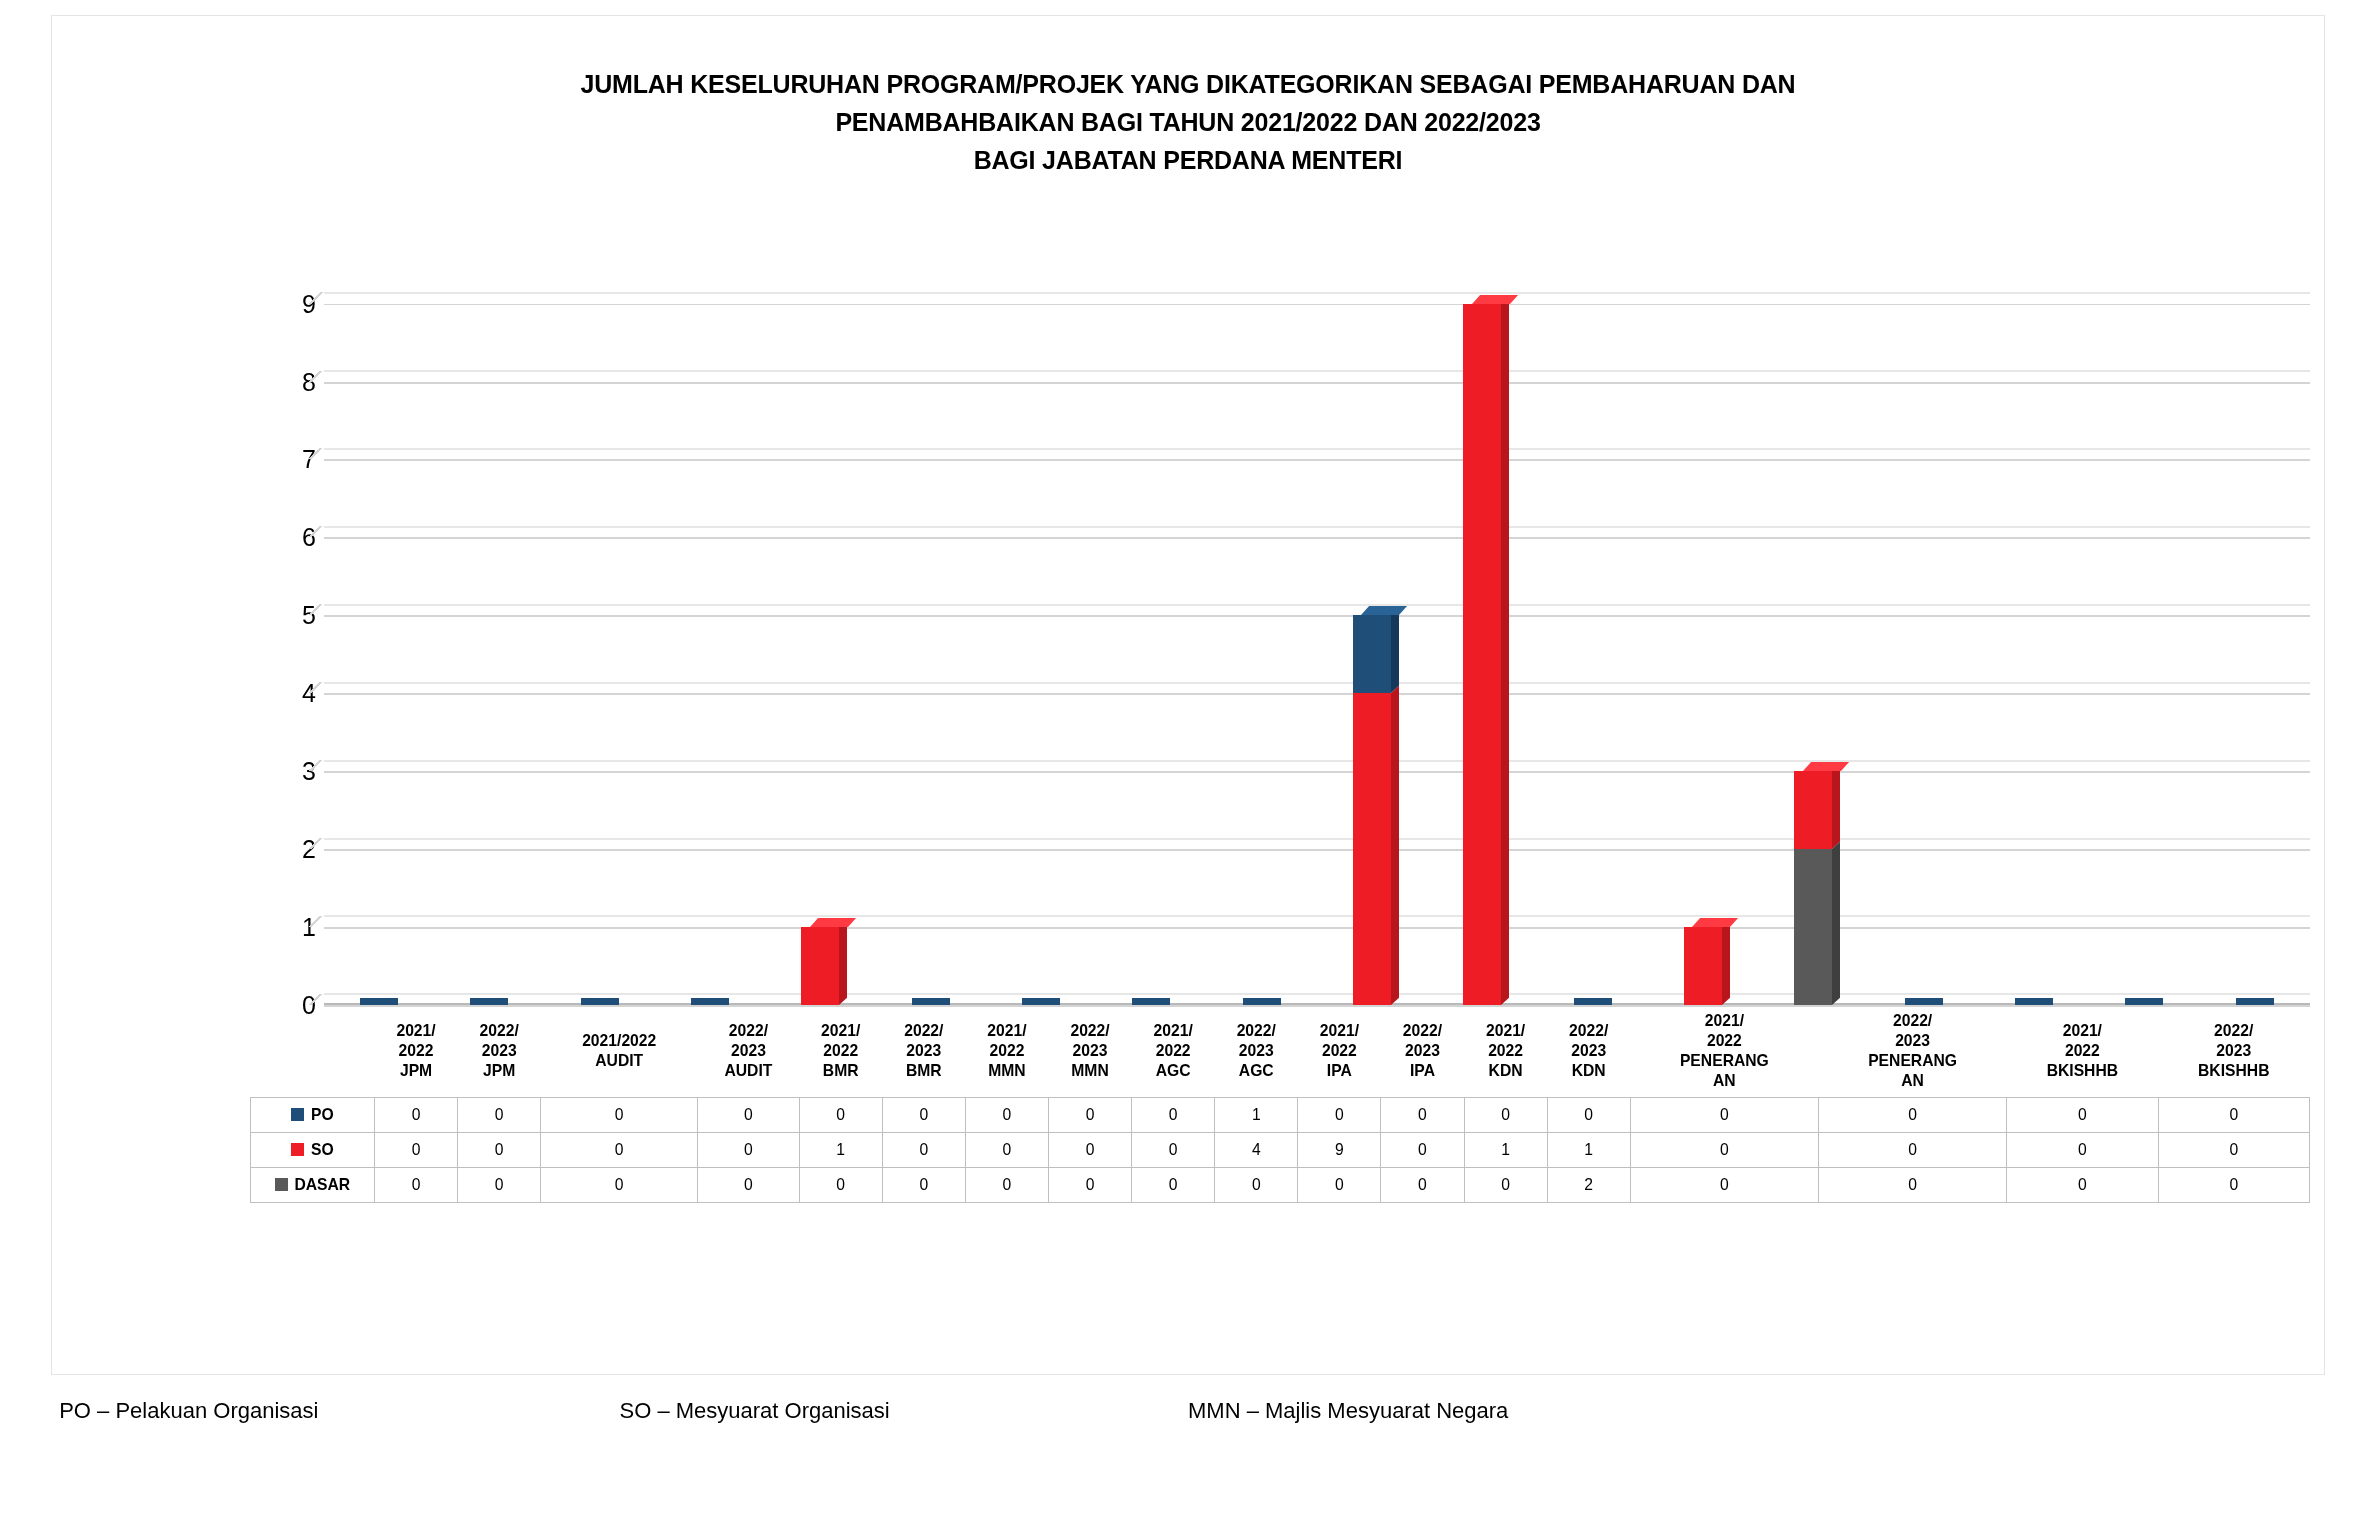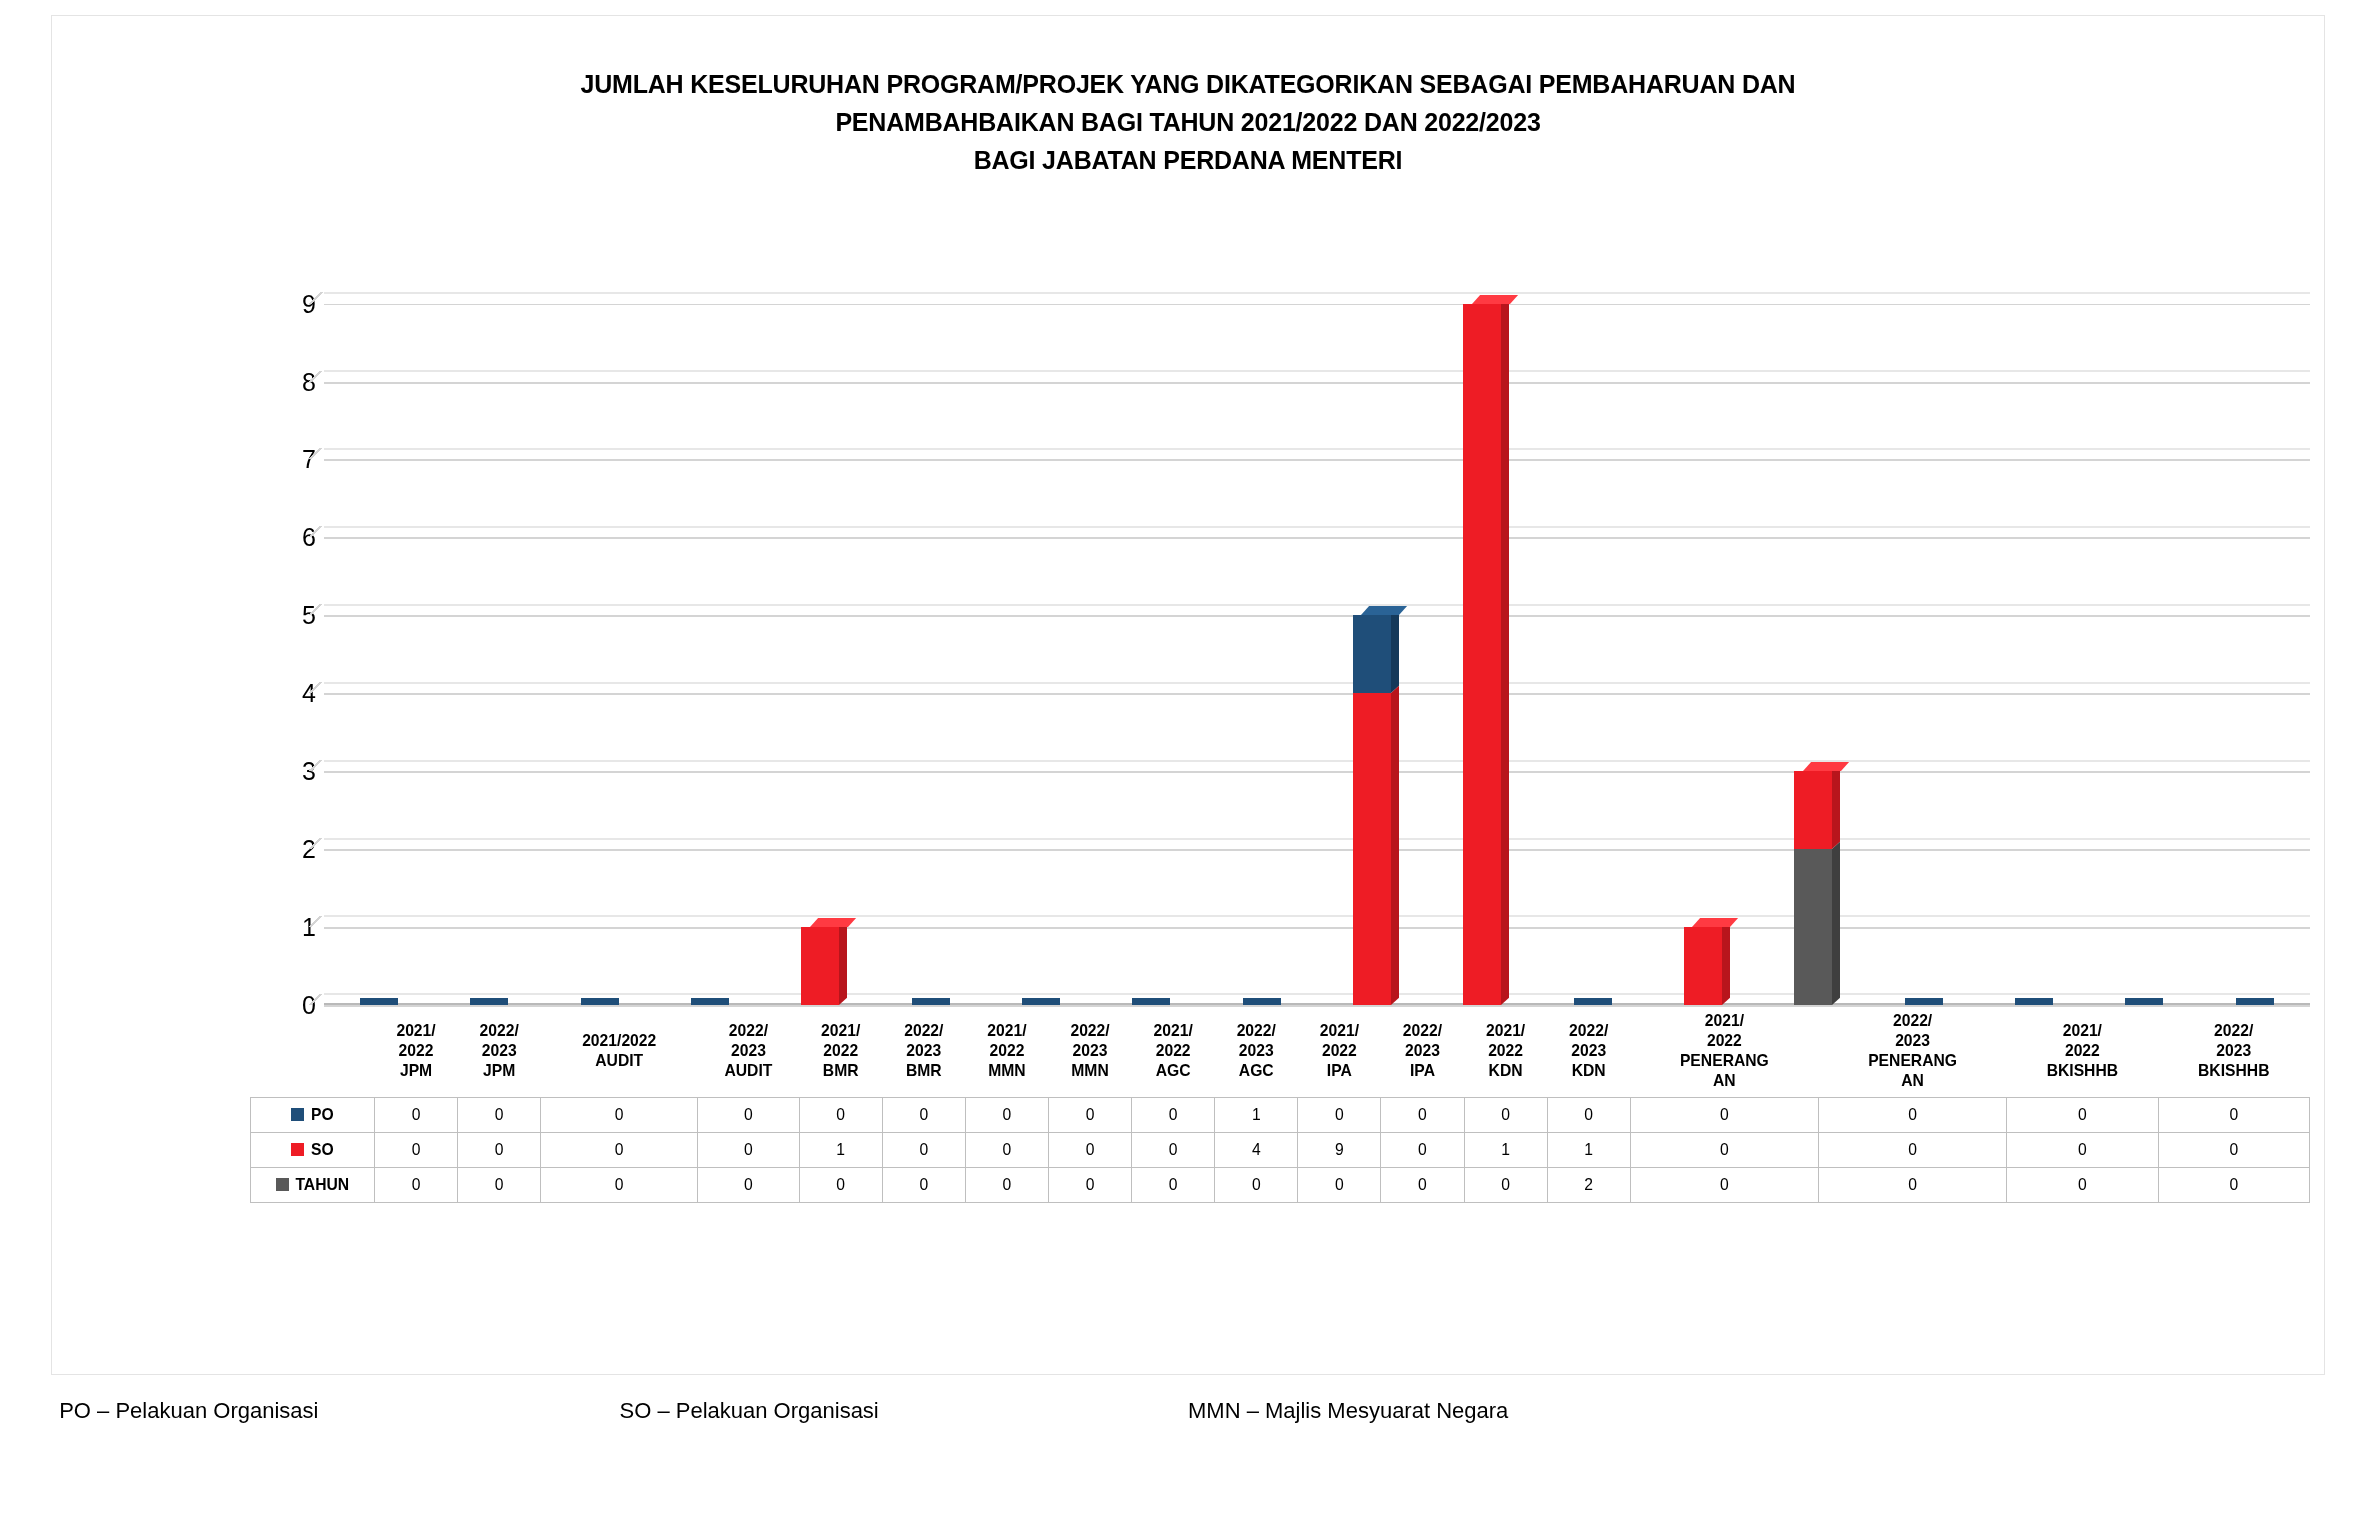--- a/index.html
+++ b/index.html
@@ -518,21 +518,21 @@
             <td>9</td>
             <td>0</td>
             <td>1</td>
             <td>1</td>
             <td>0</td>
             <td>0</td>
             <td>0</td>
             <td>0</td>
           </tr>
           <tr class="series-row">
-            <td class="series-label"><span class="legend-swatch sw-dasar"></span><span>TAHUN</span></td>
+            <td class="series-label"><span class="legend-swatch sw-dasar"></span><span>DASAR</span></td>
             <td>0</td>
             <td>0</td>
             <td>0</td>
             <td>0</td>
             <td>0</td>
             <td>0</td>
             <td>0</td>
             <td>0</td>
             <td>0</td>
             <td>0</td>
@@ -546,19 +546,19 @@
             <td>0</td>
           </tr>
         </tbody>
     </table>
 
   </div>
 
   <div class="footnotes">
     <div class="fn-row">
       <div class="fn-col c1">PO – Pelakuan Organisasi</div>
-      <div class="fn-col">SO – Pelakuan Organisasi</div>
+      <div class="fn-col">SO – Mesyuarat Organisasi</div>
       <div class="fn-col">MMN – Majlis Mesyuarat Negara</div>
     </div>
   </div>
 
 </div>
 
 
 </body></html>

